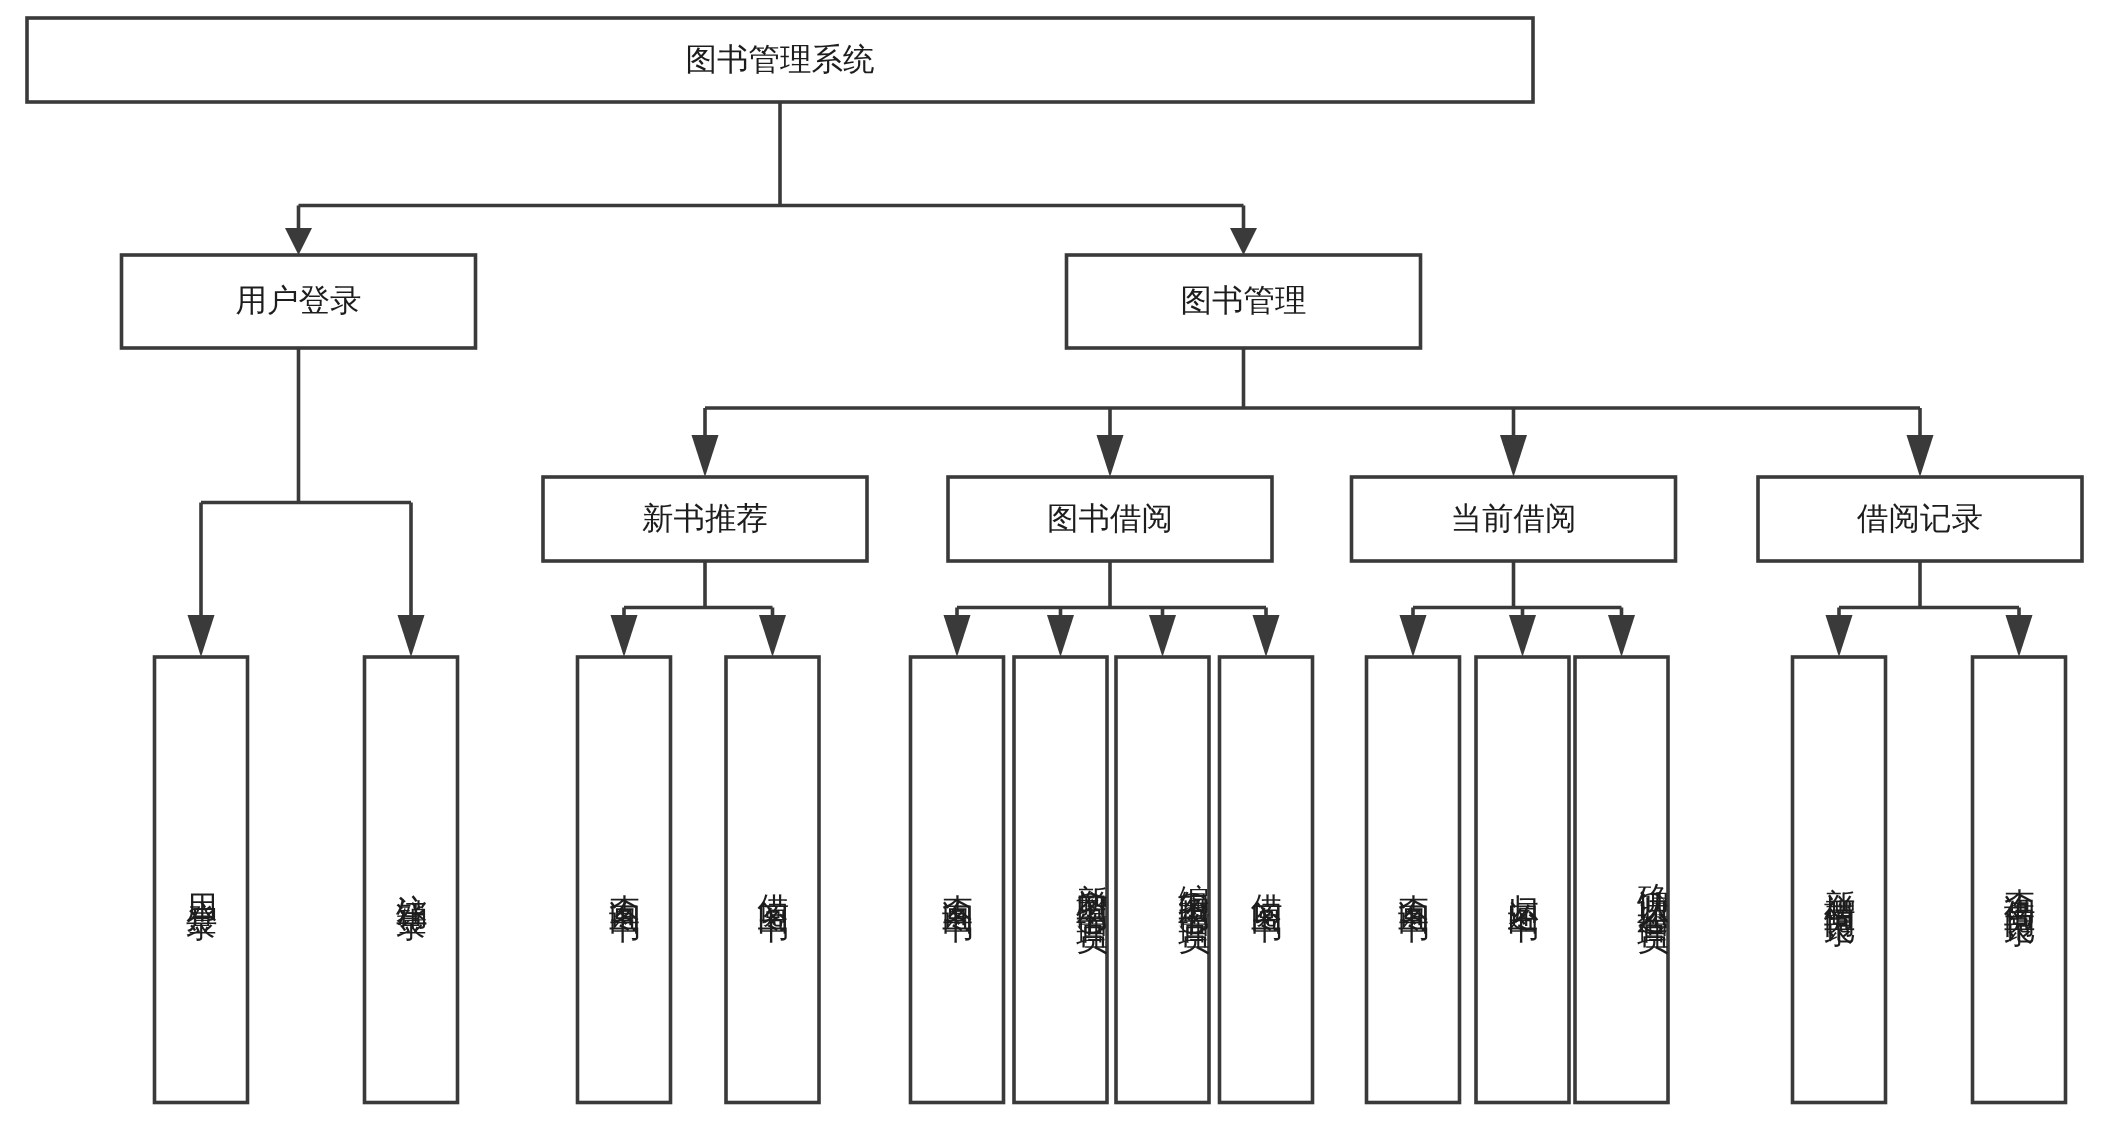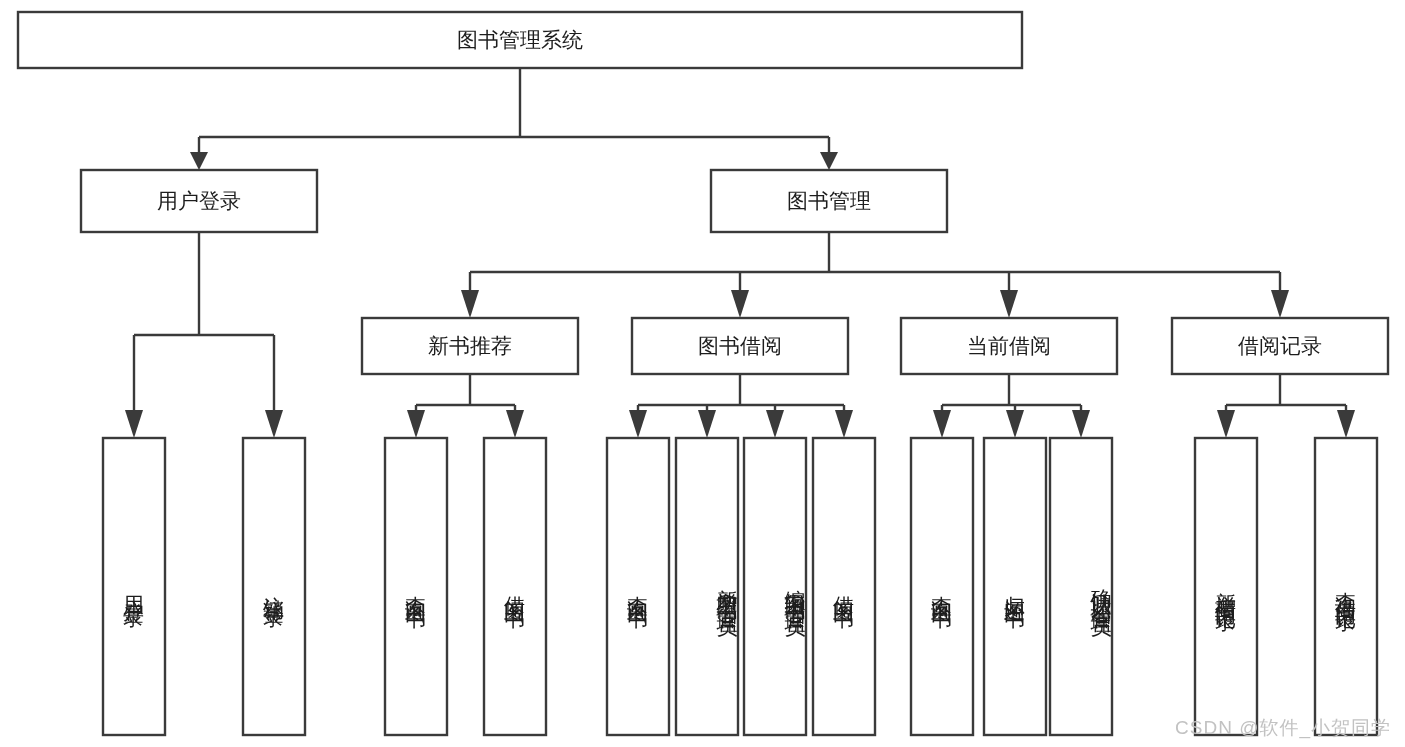--- a/index.html
+++ b/index.html
@@ -191,14 +191,13 @@
   <div class="node-label-v" style="left:607px; top:438px; width:62px; height:297px;">查询图书</div>
   <div class="node-label-v" style="left:676px; top:438px; width:62px; height:297px; align-items:flex-start; padding-top:6px;">新增图书（管理员）</div>
   <div class="node-label-v" style="left:744px; top:438px; width:62px; height:297px; align-items:flex-start; padding-top:6px;">编辑图书（管理员）</div>
   <div class="node-label-v" style="left:813px; top:438px; width:62px; height:297px;">借阅图书</div>
   <div class="node-label-v" style="left:911px; top:438px; width:62px; height:297px;">查询图书</div>
   <div class="node-label-v" style="left:984px; top:438px; width:62px; height:297px;">归还图书</div>
   <div class="node-label-v" style="left:1050px; top:438px; width:62px; height:297px; align-items:flex-start; padding-top:6px;">确认归还（管理员）</div>
   <div class="node-label-v" style="left:1195px; top:438px; width:62px; height:297px;">新增借阅记录</div>
   <div class="node-label-v" style="left:1315px; top:438px; width:62px; height:297px;">查询借阅记录</div>
 
-  <div class="watermark">CSDN @软件_小贺同学</div>
 </div>
 
 </body></html>

